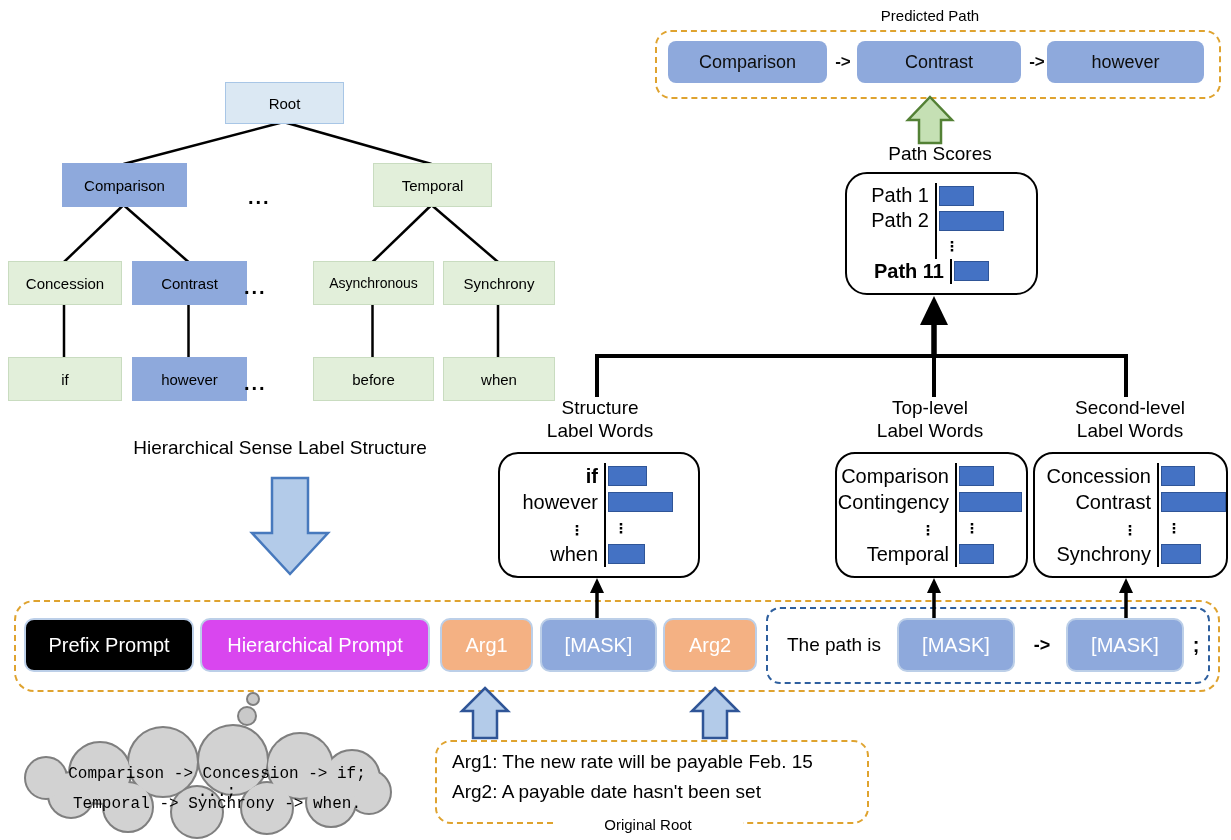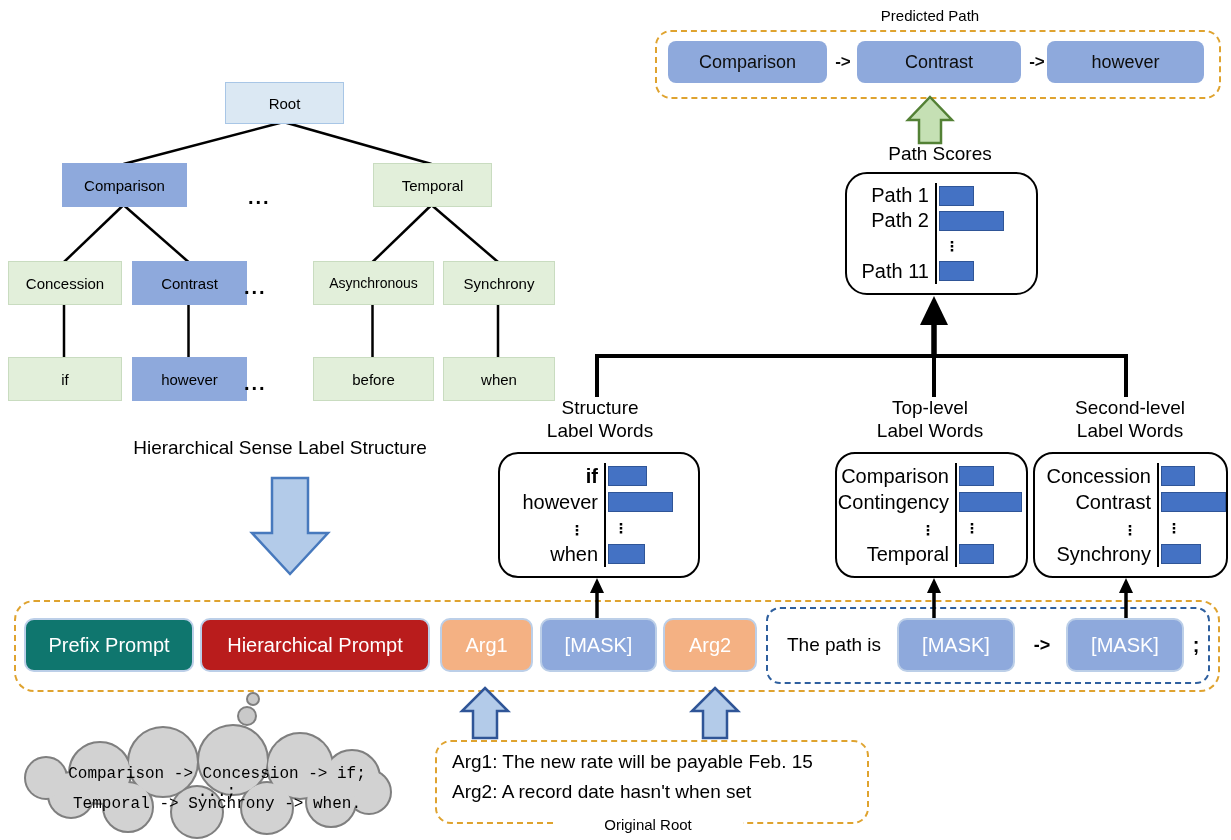--- a/index.html
+++ b/index.html
@@ -26,21 +26,21 @@
 
   
   .pchip{position:absolute;z-index:2;top:41px;height:42px;background:#8ea9dc;border-radius:8px;
          display:flex;align-items:center;justify-content:center;font-size:18px;color:#0d0d0d;}
   .psep{position:absolute;z-index:2;top:41px;height:42px;display:flex;align-items:center;
         justify-content:center;font-size:17px;font-weight:bold;color:#0d0d0d;}
 
   
   .chip{position:absolute;z-index:2;top:618px;height:54px;border-radius:10px;border:2px solid #bccfe8;
         display:flex;align-items:center;justify-content:center;font-size:20px;color:#fff;box-sizing:border-box;}
-  .chip.green{background:#0f766e;} .chip.gray{background:#b91c1c;}
+  .chip.green{background:#000000;} .chip.gray{background:#d946ef;}
   .chip.orange{background:#f4b183;} .chip.blue{background:#8ea9dc;}
   .freetext{position:absolute;z-index:2;top:618px;height:54px;display:flex;align-items:center;
             justify-content:center;color:#000;}
 
   
   .wbox{position:absolute;z-index:2;background:#fff;border:2.5px solid #000;border-radius:20px;
         box-sizing:border-box;display:flex;flex-direction:column;padding:9px 0 9px 0;}
   .wrow{flex:1;display:flex;align-items:center;min-height:0;}
   .wlbl{text-align:right;padding-right:6px;font-size:20px;white-space:nowrap;box-sizing:border-box;}
   .wlbl.bold{font-weight:bold;}
@@ -117,21 +117,21 @@
           <i class="bar" style="width: 63px;"></i>
         </div>
     </div>
     <div class="wrow">
       <div class="wlbl" style="width:88px;"></div>
       <div class="wbar">
           <span class="vd">⋮</span>
         </div>
     </div>
     <div class="wrow">
-      <div class="wlbl" style="width:88px;">Path 11</div>
+      <div class="wlbl" style="width:103px;font-weight:bold;">Path 11</div>
       <div class="wbar">
           <i class="bar" style="width: 33px;"></i>
         </div>
     </div>
   </div>
 
   <div class="btitle" style="left:500px;top:396px;width:200px;">
     <div>Structure</div>
     <div>Label Words</div>
   </div>
@@ -272,21 +272,21 @@
       <circle cx="253" cy="699" r="6"></circle>
       <circle cx="247" cy="716" r="9"></circle>
     </g>
   </svg>
   <div class="cloudtext" style="left:52px;top:765px;width:330px;">Comparison -&gt; Concession -&gt; if; ...;</div>
   <div class="cloudtext" style="left:52px;top:795px;width:330px;">Temporal -&gt; Synchrony -&gt; when.</div>
 
   <div class="dash-orange" style="left:435px;top:740px;width:430px;height:80px;border-radius:16px;"></div>
   <div class="oi-text" style="left:452px;top:747px;width:405px;">
     <div>Arg1: The new rate will be payable Feb. 15</div>
-    <div>Arg2: A record date hasn't when set</div>
+    <div>Arg2: A payable date hasn't been set</div>
   </div>
   <div class="overcap" style="left:553px;top:811px;width:190px;height:27px;">Original Root</div>
 
   <svg class="overlay" id="connectors">
 
     <polygon points="272,478 308,478 308,533 328,533 290,574 252,533 272,533" fill="#b3cbe9" stroke="#4779bd" stroke-width="2.5"></polygon>
 
     <polygon points="930,97 952,120 941,120 941,143 919,143 919,120 908,120" fill="#c5e0b4" stroke="#538135" stroke-width="2.5"></polygon>
 
     <path d="M597,397 L597,356 L1126,356 L1126,397 M934,356 L934,397" fill="none" stroke="#000" stroke-width="4"></path>

